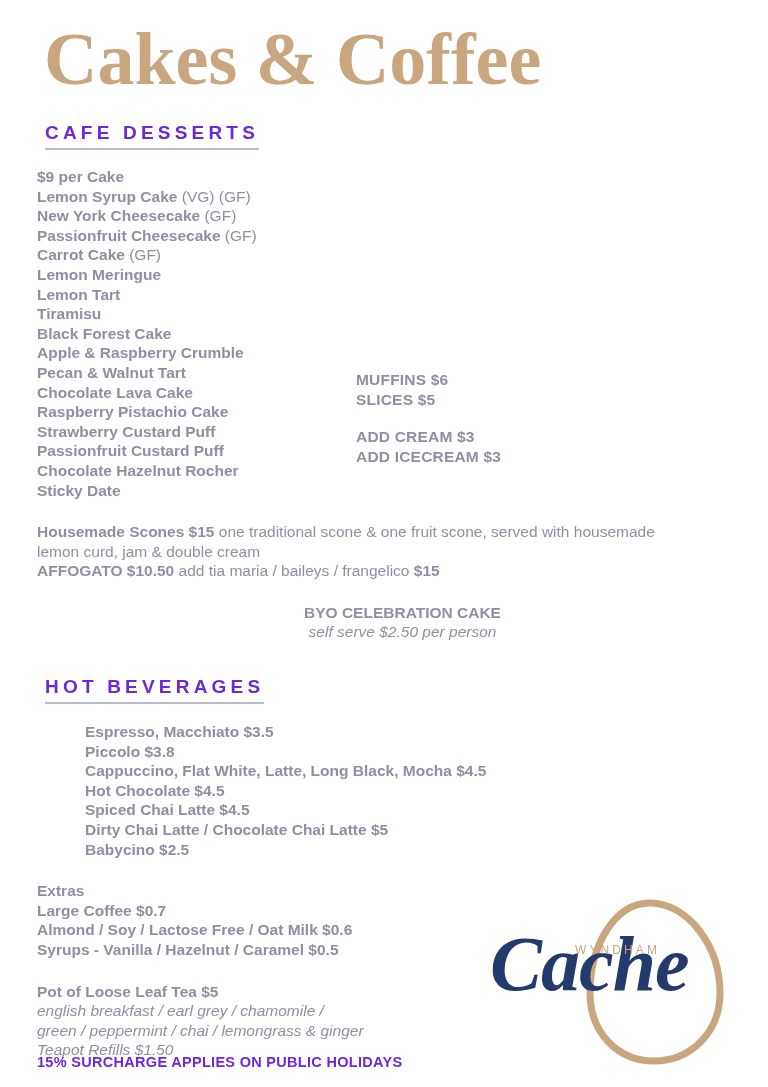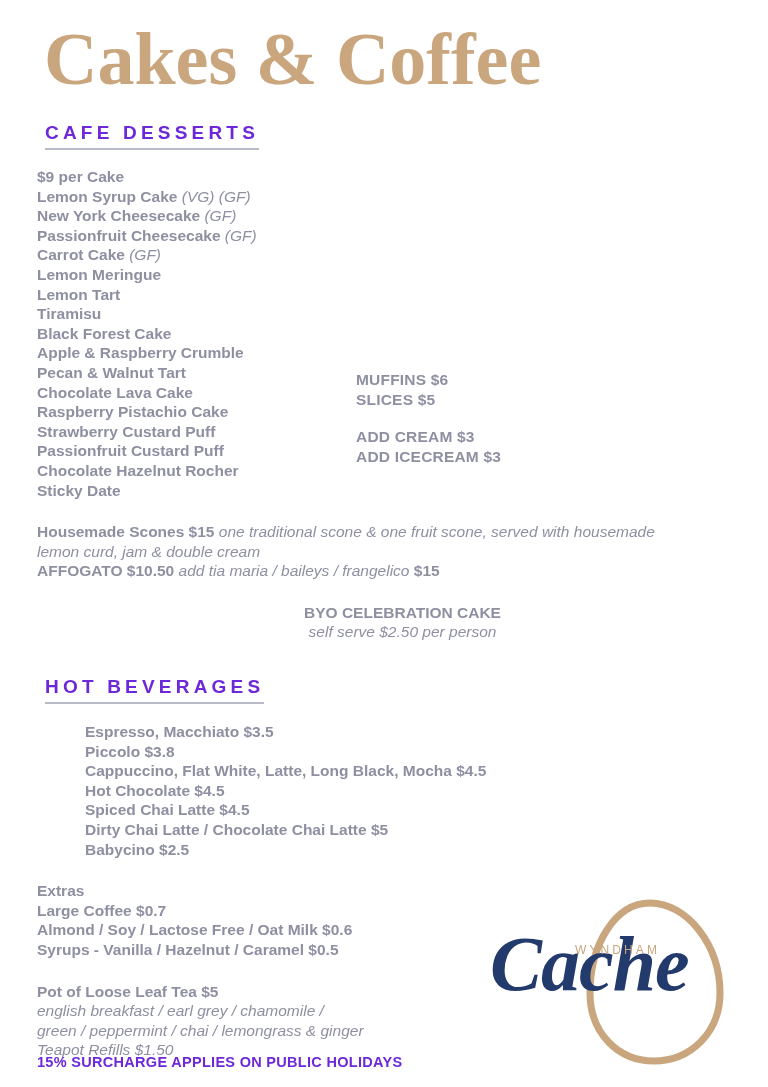--- a/index.html
+++ b/index.html
@@ -55,21 +55,20 @@
     padding-left: 37px;
   }
   .line {
     font-size: 15.5px;
     line-height: 19.6px;
     color: #8e90a2;
     font-weight: bold;
     white-space: nowrap;
   }
   .line .it {
-    font-style: italic;
     font-weight: normal;
   }
   .line.plain {
     font-weight: normal;
     font-style: italic;
   }
   .line.wrapline {
     white-space: normal;
   }
 

